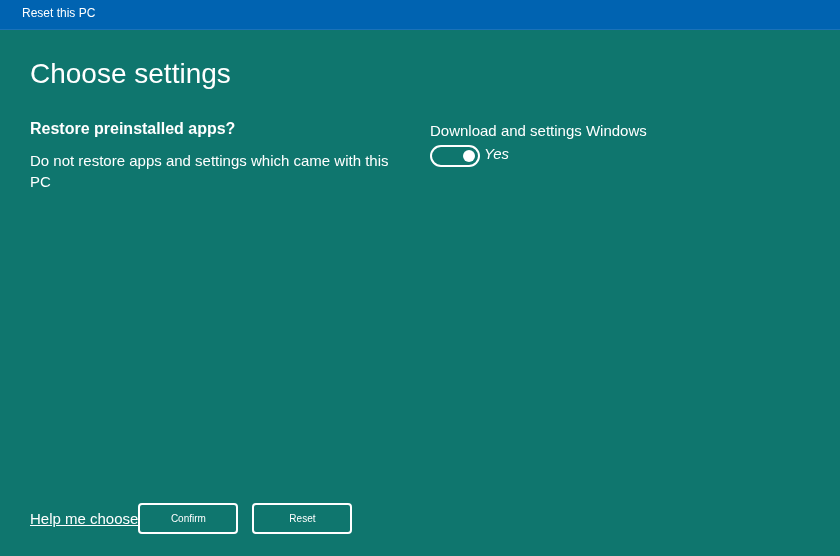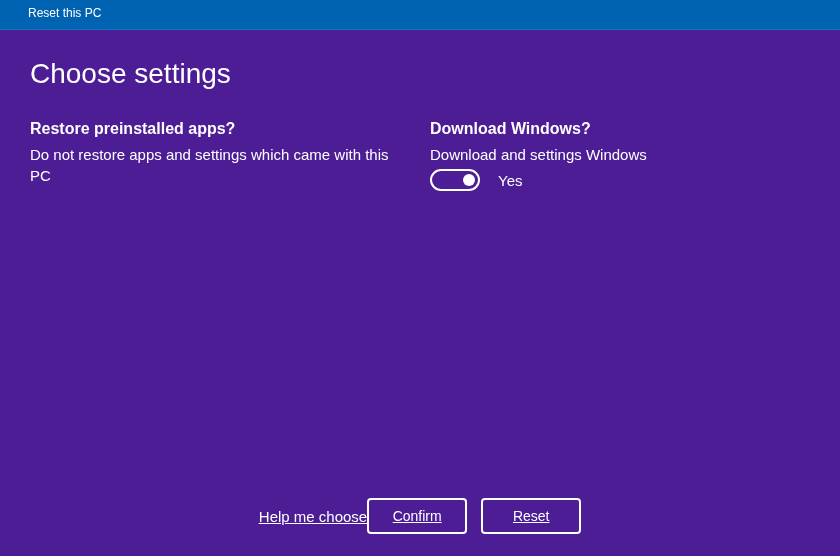--- a/index.html
+++ b/index.html
@@ -12,59 +12,60 @@
       width: 840px;
       height: 556px;
       background: #0063b1;
       color: #ffffff;
       overflow: hidden;
       position: relative;
     }
     .titlebar {
       height: 30px;
       background: #0063b1;
-      padding: 6px 28px;
+      padding: 6px 22px;
       font-size: 12px;
       font-weight: 400;
       border-bottom: 1px solid rgba(255,255,255,0.1);
     }
     .content {
       padding: 28px 30px 0 30px;
-      background: #4c1d95;
+      background: #0f766e;
       height: calc(100% - 30px);
       position: relative;
     }
     .page-title {
       font-size: 28px;
       font-weight: 300;
       margin-bottom: 30px;
     }
     .options-grid {
       display: flex;
       gap: 20px;
     }
     .option-column {
       flex: 1;
       min-width: 0;
     }
     .option-heading {
       font-size: 16px;
       font-weight: 600;
-      margin-bottom: 6px;
+      margin-bottom: 12px;
     }
     .option-description {
       font-size: 15px;
       font-weight: 400;
       line-height: 1.4;
       margin-bottom: 4px;
     }
     .toggle-row {
       display: flex;
-      align-items: center;
-      gap: 18px;
+      align-items: flex-start;
+      gap: 4px;
+      font-style: italic;
     }
     .toggle {
       width: 50px;
       height: 22px;
       border: 2px solid #ffffff;
       border-radius: 11px;
       position: relative;
       cursor: pointer;
       background: transparent;
     }
@@ -86,61 +87,59 @@
     .toggle-label {
       font-size: 15px;
     }
     .footer {
       position: absolute;
       bottom: 22px;
       left: 30px;
       right: 30px;
       display: flex;
       align-items: center;
-      justify-content: center;
-      text-decoration: underline;
+      justify-content: flex-start;
     }
     .help-link {
       font-size: 15px;
       color: #ffffff;
       text-decoration: underline;
       cursor: pointer;
     }
     .button-group {
       display: flex;
       gap: 14px;
     }
     .btn {
       min-width: 100px;
       padding: 8px 22px;
       border: 2px solid #ffffff;
       background: transparent;
       color: #ffffff;
-      font-size: 14px;
+      font-size: 10px;
       border-radius: 4px;
       cursor: pointer;
       text-align: center;
     }
   </style>
 </head>
 <body>
 
 <div class="titlebar">Reset this PC</div>
 
 <div class="content">
   <h1 class="page-title">Choose settings</h1>
 
   <div class="options-grid">
     <div class="option-column">
       <div class="option-heading">Restore preinstalled apps?</div>
       <div class="option-description">Do not restore apps and settings which came with this PC</div>
     </div>
 
     <div class="option-column">
-      <div class="option-heading">Download Windows?</div>
       <div class="option-description">Download and settings Windows</div>
       <div class="toggle-row">
         <div class="toggle on">
           <div class="toggle-knob"></div>
         </div>
         <span class="toggle-label">Yes</span>
       </div>
     </div>
   </div>
 

